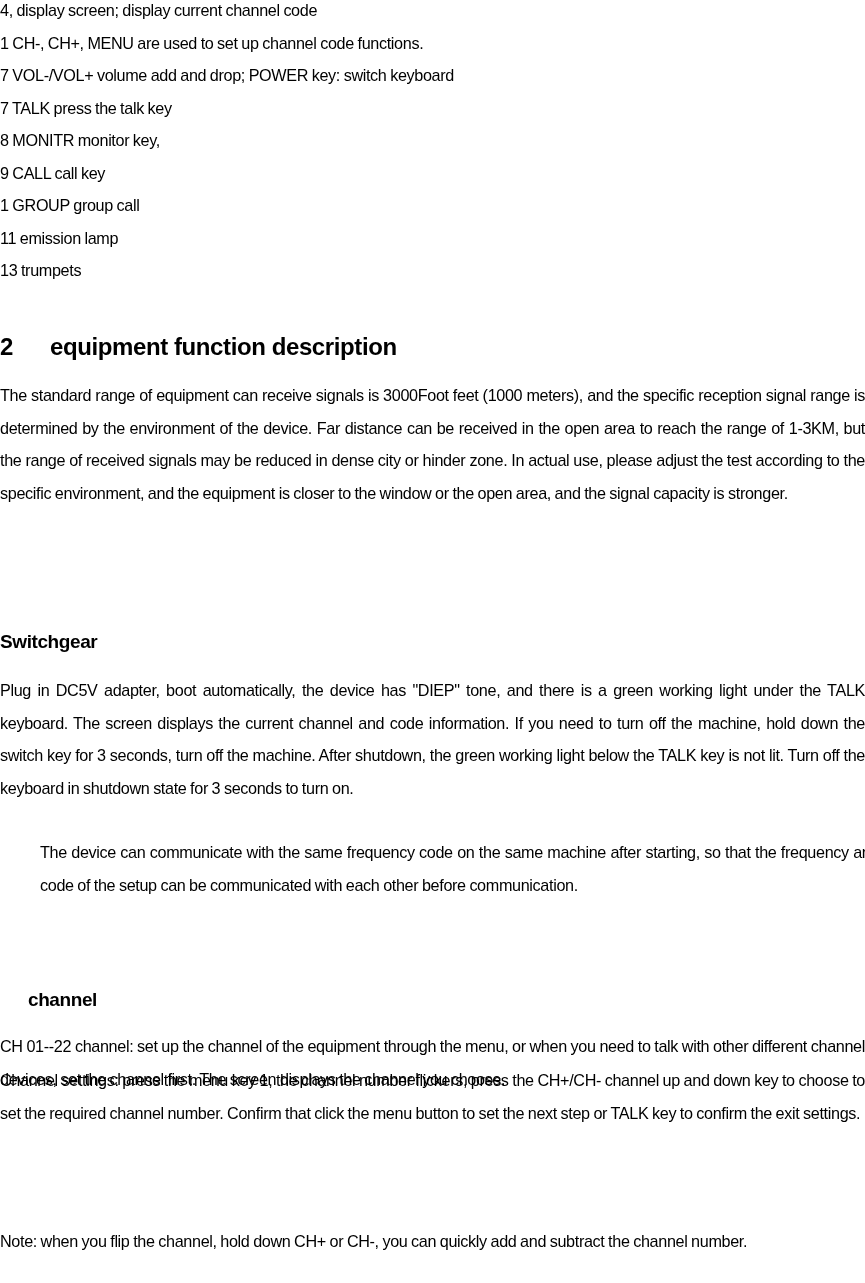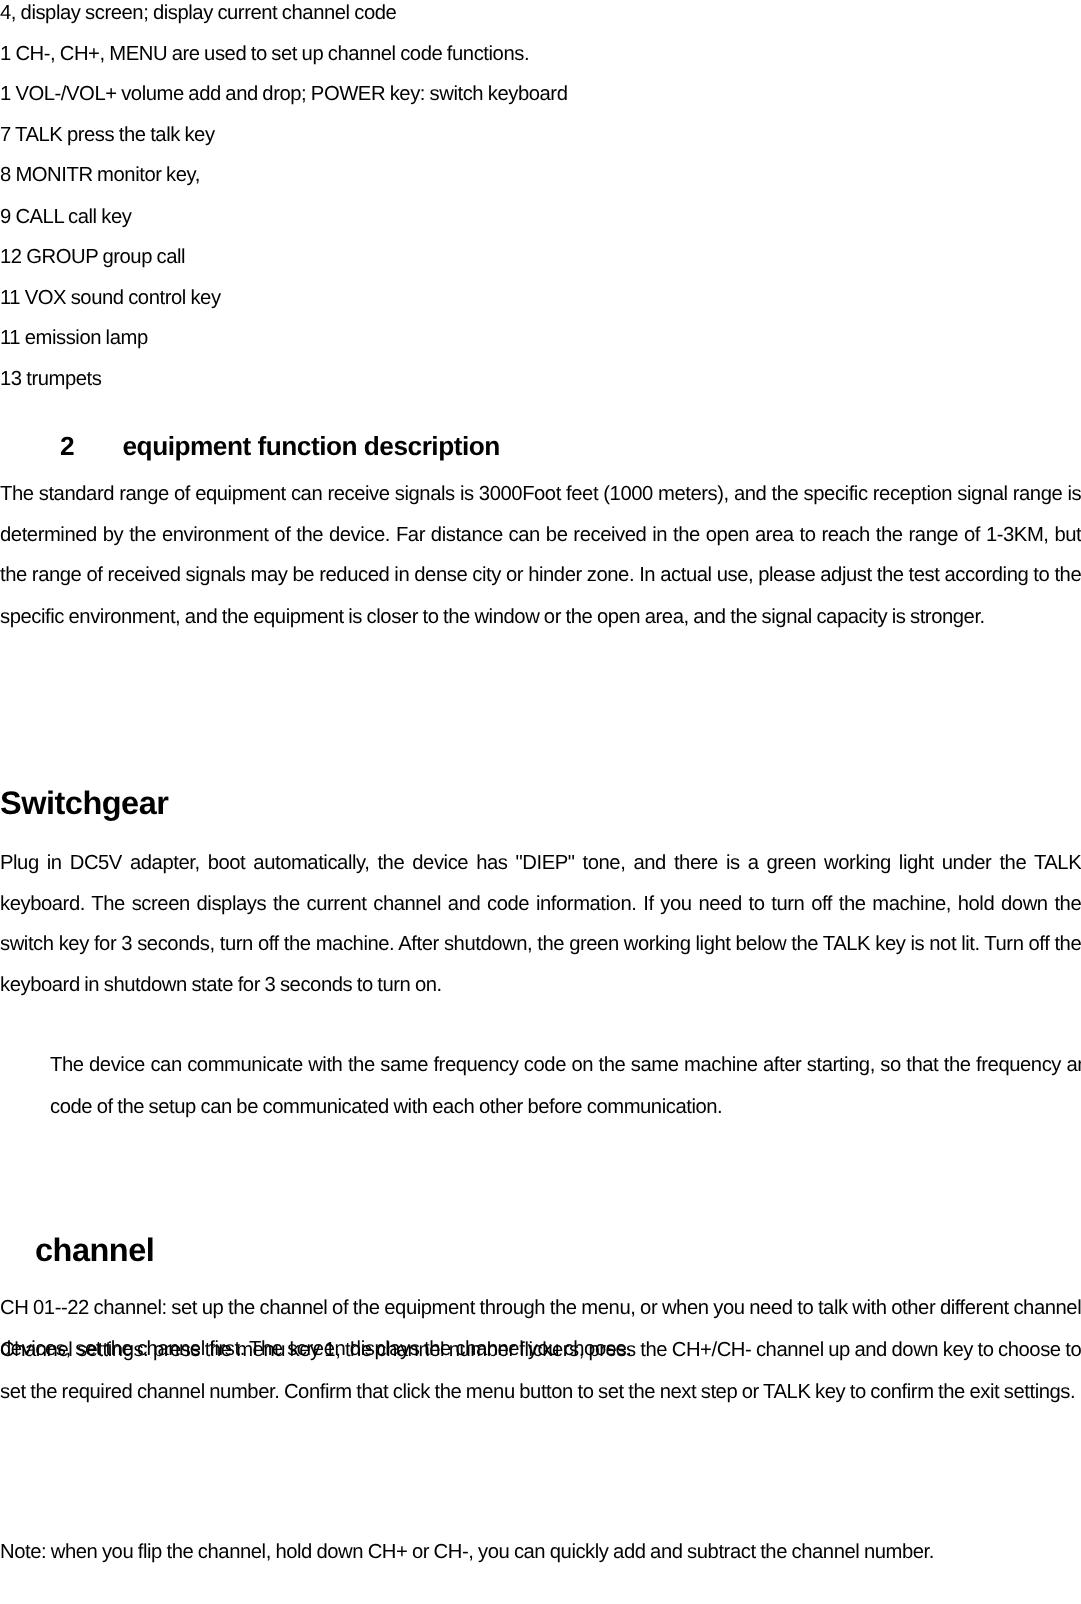--- a/index.html
+++ b/index.html
@@ -9,38 +9,37 @@
     font-family: "Liberation Sans", sans-serif;
     font-size: 16.2px;
     line-height: 32.5px;
     letter-spacing: -0.35px;
     word-spacing: -0.5px;
   }
   .list { position:absolute; left:0; top:-6px; width:865px; }
   .line { white-space:nowrap; }
   .para { position:absolute; left:0; width:865px; text-align:justify; margin:0; }
   .h { position:absolute; left:0; margin:0; font-family:"Liberation Sans", sans-serif; font-weight:bold; white-space:nowrap; letter-spacing:-0.4px; }
-  .h1 { top:338px; font-size:21px; line-height:40px;padding-left:48px; }
+  .h1 { top:327px; font-size:24px; line-height:40px; }
   .h1 .num { display:inline-block; width:50px; }
-  .h2 { font-size:26px; line-height:40px; }
+  .h2 { font-size:19px; line-height:40px; }
 </style>
 </head>
 <body>
 
 <div class="page">
 
   <div class="list">
     <div class="line">4, display screen; display current channel code</div>
     <div class="line">1 CH-, CH+, MENU are used to set up channel code functions.</div>
-    <div class="line">1 VOL-/VOL+ volume add and drop; POWER key: switch keyboard</div>
+    <div class="line">7 VOL-/VOL+ volume add and drop; POWER key: switch keyboard</div>
     <div class="line">7 TALK press the talk key</div>
     <div class="line">8 MONITR monitor key,</div>
     <div class="line">9 CALL call key</div>
-    <div class="line">12 GROUP group call</div>
-    <div class="line">11 VOX sound control key</div>
+    <div class="line">1 GROUP group call</div>
     <div class="line">11 emission lamp</div>
     <div class="line">13 trumpets</div>
   </div>
 
   <h1 class="h h1"><span class="num">2</span><span>equipment function description</span></h1>
 
   <p class="para" style="top:379px;">The standard range of equipment can receive signals is 3000Foot feet (1000 meters), and the specific reception signal range is determined by the environment of the device. Far distance can be received in the open area to reach the range of 1-3KM, but the range of received signals may be reduced in dense city or hinder zone. In actual use, please adjust the test according to the specific environment, and the equipment is closer to the window or the open area, and the signal capacity is stronger.</p>
 
   <h2 class="h h2" style="top:622px;">Switchgear</h2>
 

